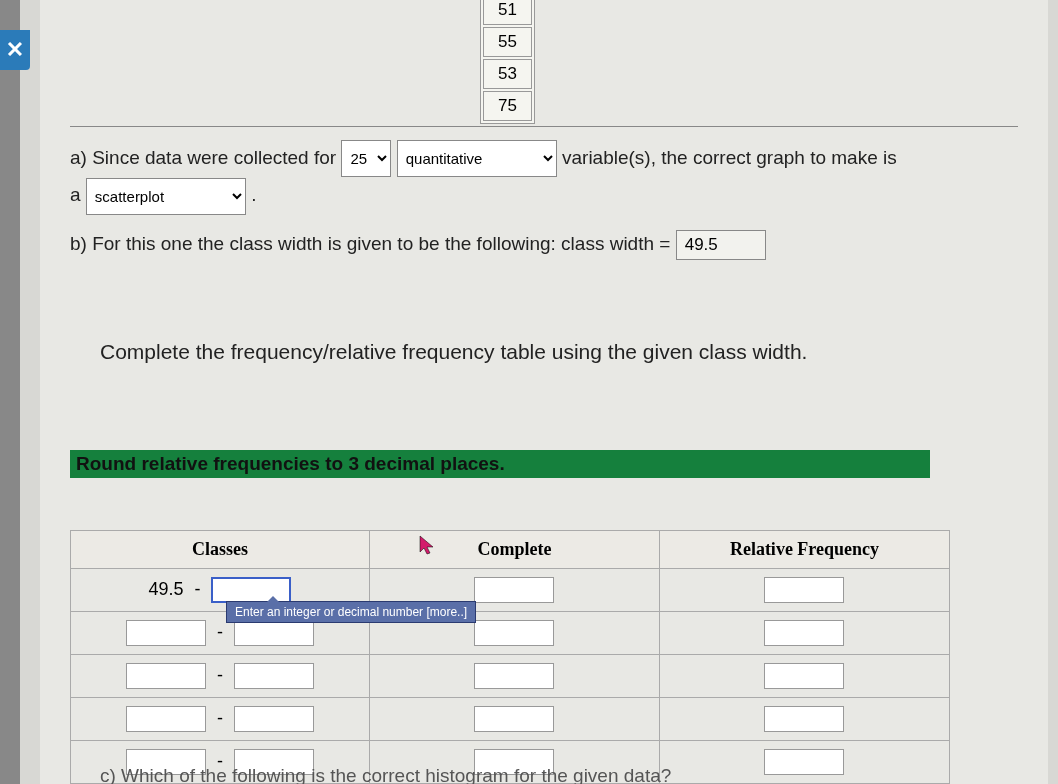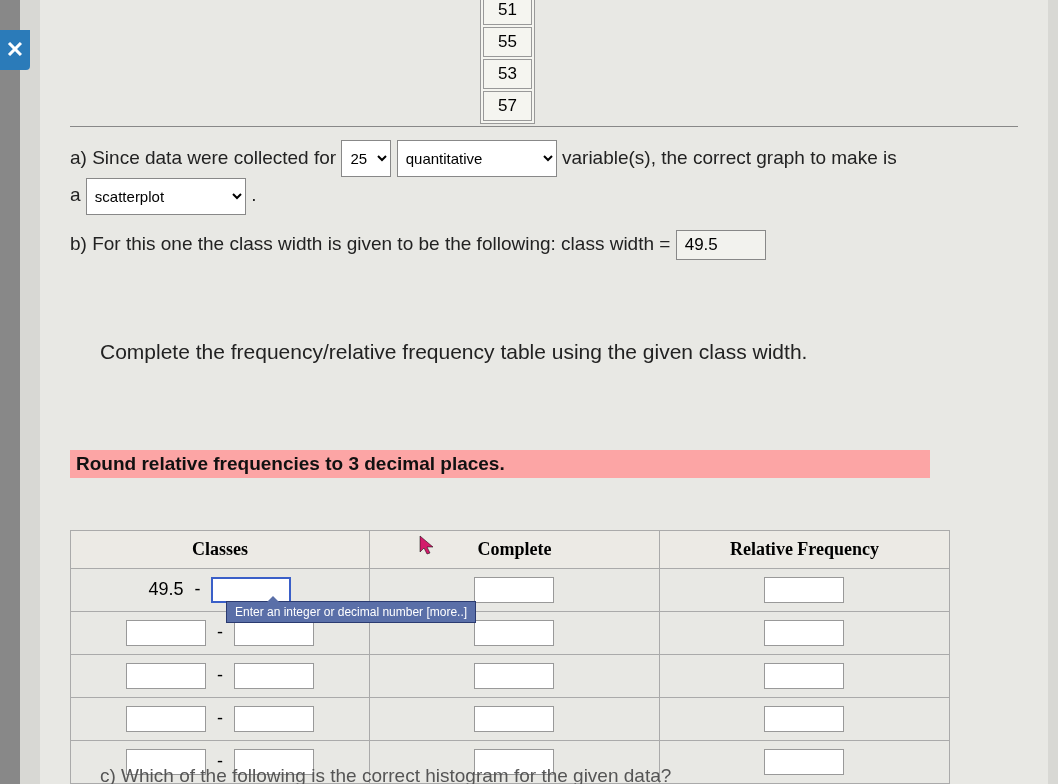--- a/index.html
+++ b/index.html
@@ -59,21 +59,21 @@
     border: none;
     border-top: 1px solid #888;
   }
   .qa { position: absolute; left: 30px; top: 140px; right: 30px; font-size: 19px; color: #222; line-height: 1.9; }
   .qb { position: absolute; left: 30px; top: 230px; right: 30px; font-size: 19px; color: #222; }
   .instr { position: absolute; left: 60px; top: 340px; right: 30px; font-size: 21px; color: #222; }
   .highlight-row {
     position: absolute;
     left: 30px; top: 450px;
     width: 860px;
-    background: #fca5a5;
+    background: #15803d;
     padding: 3px 6px;
     font-size: 19px;
     font-weight: bold;
     color: #111;
   }
   select.inline, input.inline {
     font-size: 15px;
     padding: 1px 4px;
     border: 1px solid #888;
     background: #fff;
@@ -162,21 +162,21 @@
         <tr>
           <td>51</td>
         </tr>
     <tr>
           <td>55</td>
         </tr>
     <tr>
           <td>53</td>
         </tr>
     <tr>
-          <td>57</td>
+          <td>75</td>
         </tr>
   </tbody>
     </table>
 
   <hr class="sep">
 
   <div class="qa">
     <span>a) Since data were collected for </span>
     <select class="inline"><option>25</option></select>
     <select class="inline" style="min-width:160px"><option>quantitative</option></select>

